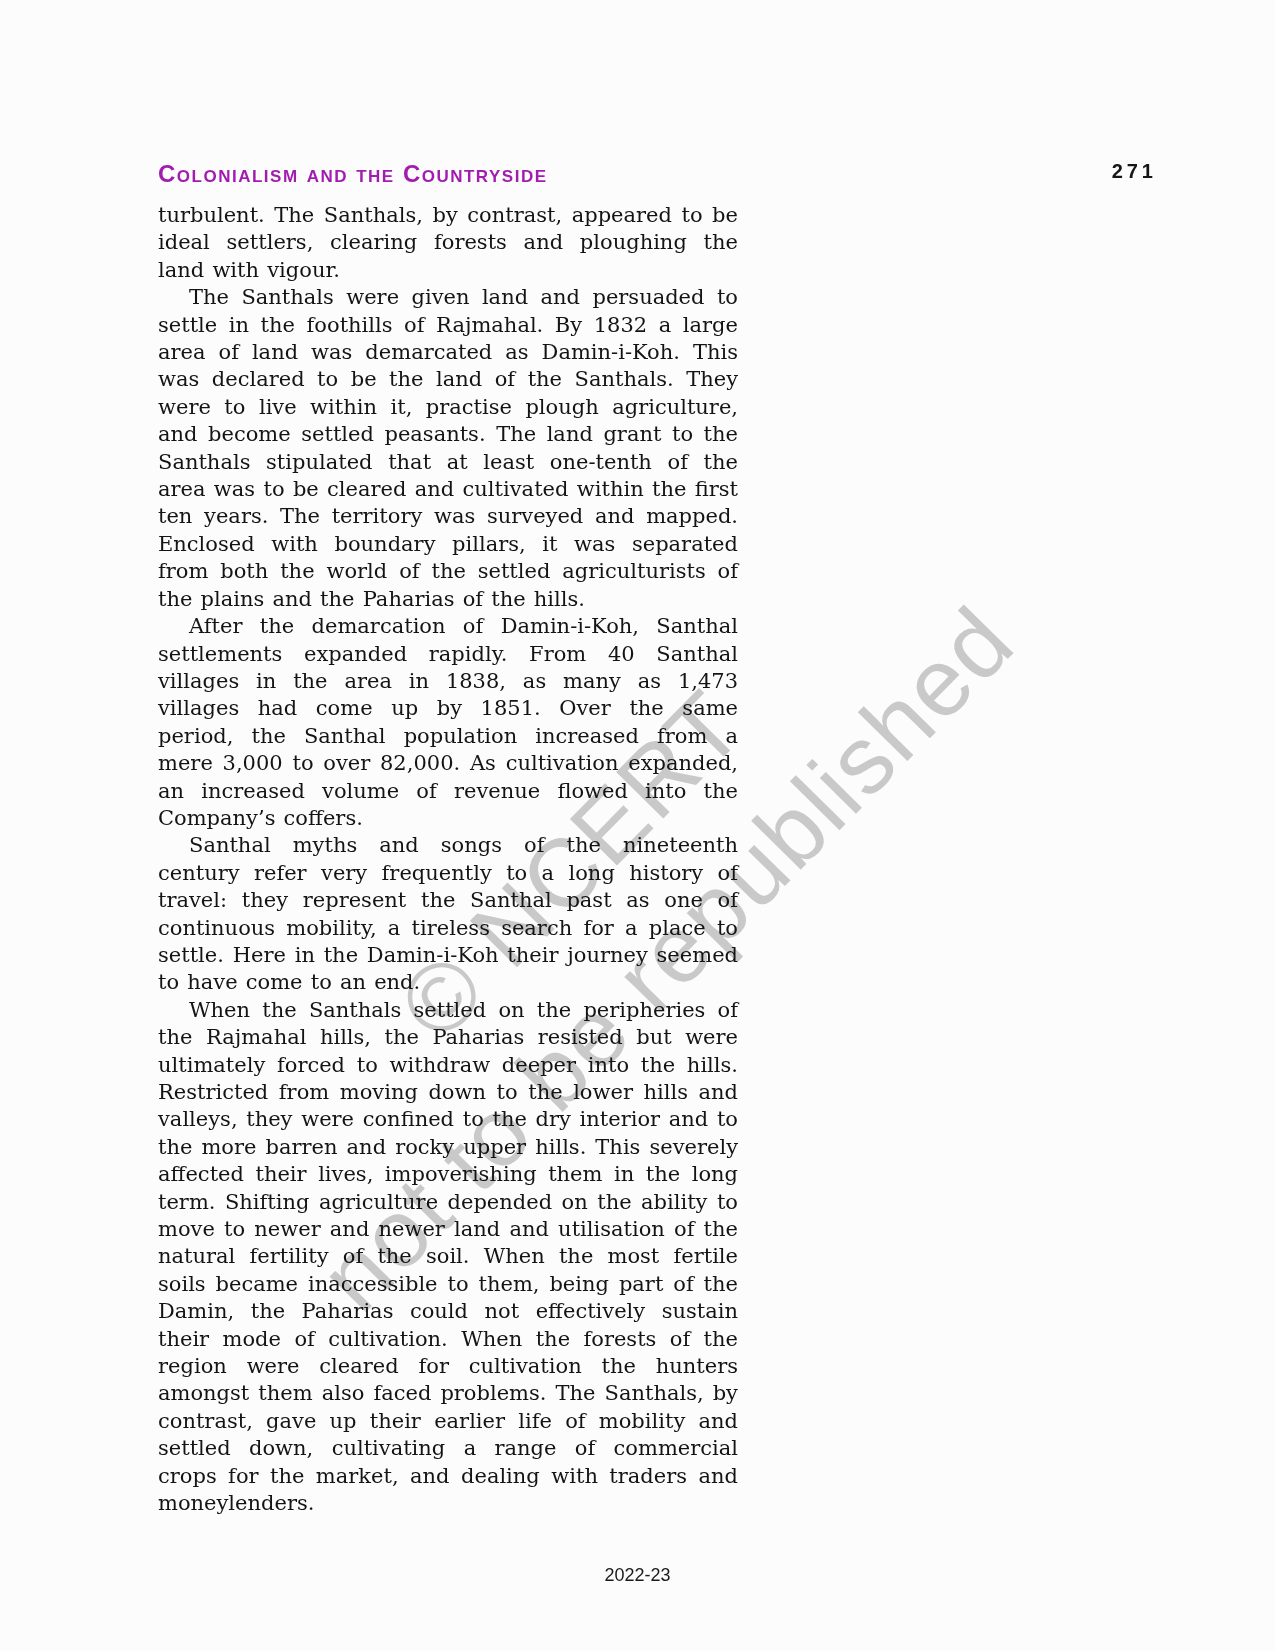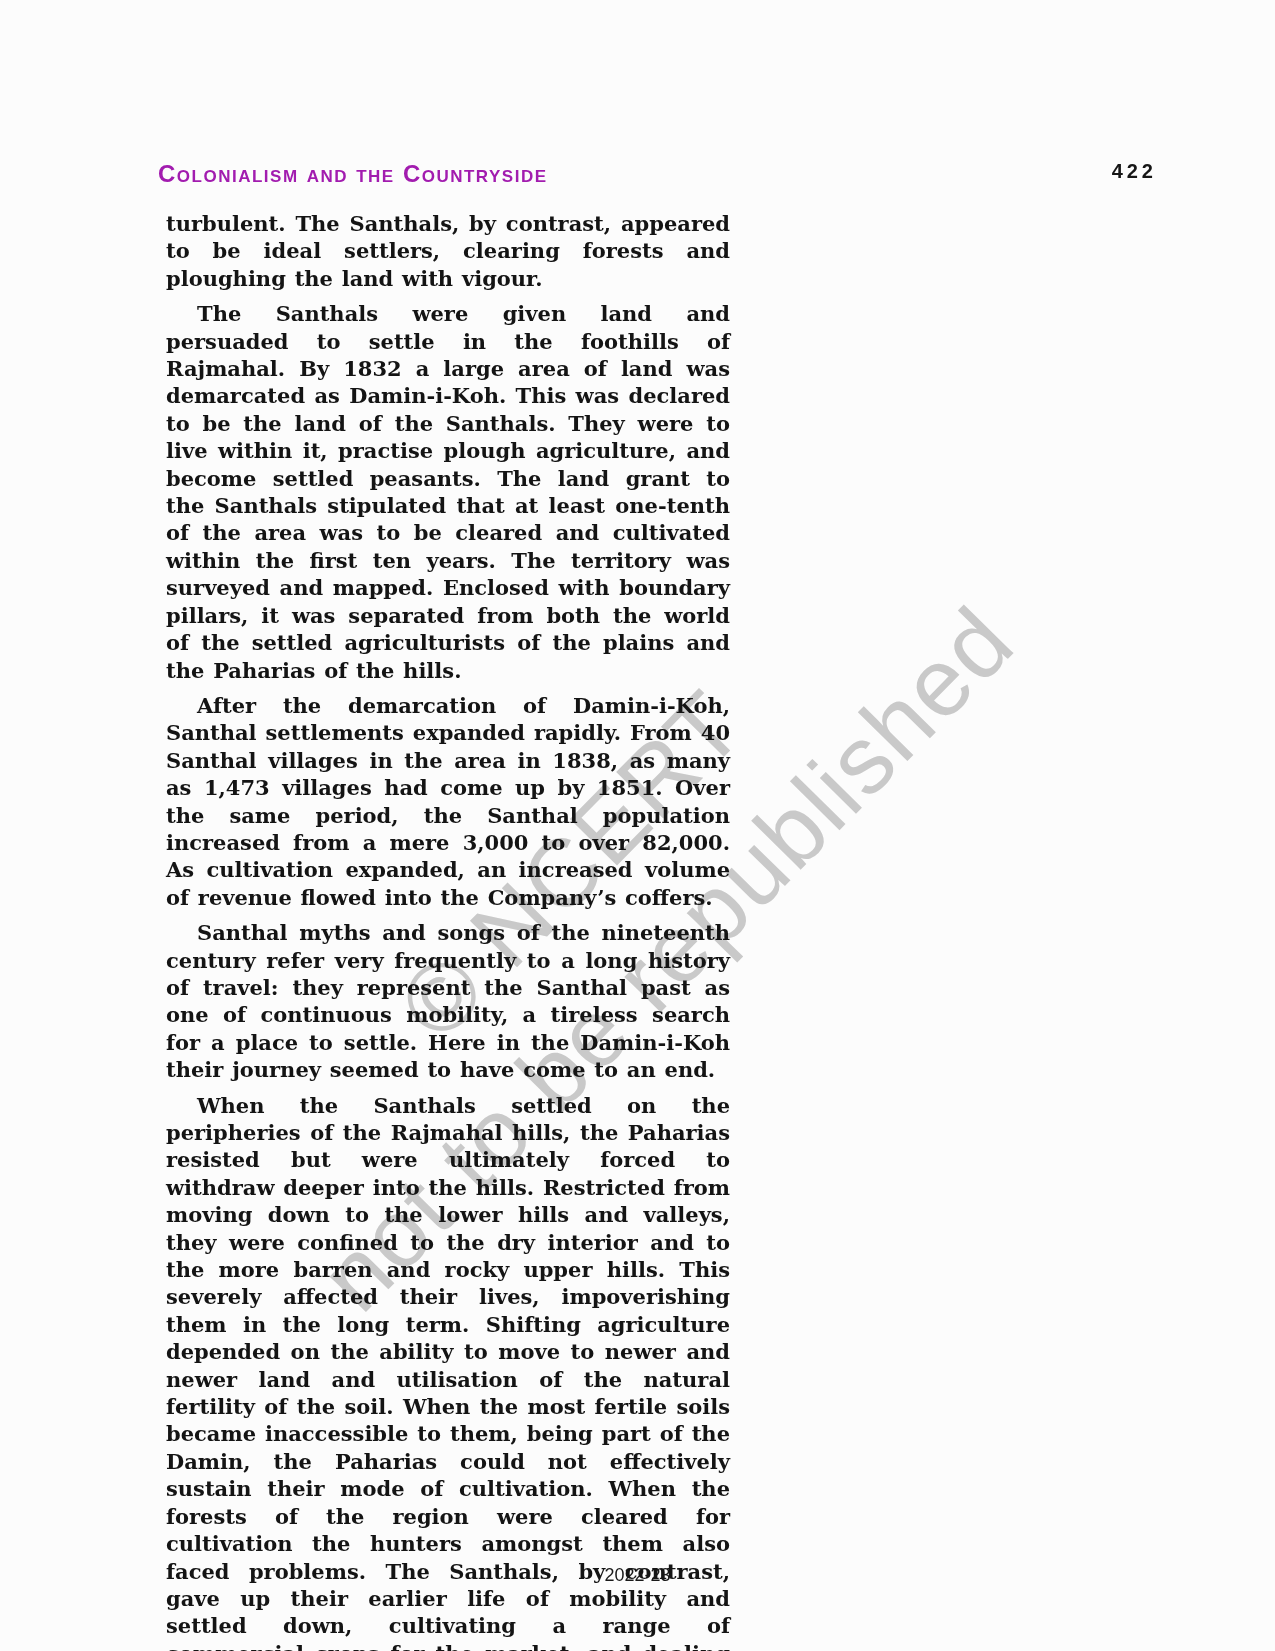--- a/index.html
+++ b/index.html
@@ -58,23 +58,22 @@
     top: 202px;
     width: 580px;
     z-index: 1;
     font-family: "DejaVu Serif", "Liberation Serif", serif;
     font-size: 21px;
     line-height: 27.4px;
     color: #141414;
     word-spacing: 1.5px;
   }
   .body-text p {
-    margin: 8px;
+    margin: 0;
     text-align: justify;
-    font-weight: bold;
   }
   .body-text p.indent {
     text-indent: 31px;
   }
   .footer-year {
     position: absolute;
     top: 1565px;
     left: 0;
     width: 100%;
     text-align: center;
@@ -83,21 +82,21 @@
     color: #1a1a1a;
   }
 </style>
 </head>
 <body>
 
 <div class="page">
 
   <div class="running-head">Colonialism and the Countryside</div>
 
-  <div class="page-number">422</div>
+  <div class="page-number">271</div>
 
   <div class="watermark">
     <div>© NCERT</div>
     <div>not to be republished</div>
   </div>
 
   <div class="body-text">
       <p>turbulent. The Santhals, by contrast, appeared to be ideal settlers, clearing forests and ploughing the land with vigour.</p>
       <p class="indent">The Santhals were given land and persuaded to settle in the foothills of Rajmahal. By 1832 a large area of land was demarcated as Damin-i-Koh. This was declared to be the land of the Santhals. They were to live within it, practise plough agriculture, and become settled peasants. The land grant to the Santhals stipulated that at least one-tenth of the area was to be cleared and cultivated within the first ten years. The territory was surveyed and mapped. Enclosed with boundary pillars, it was separated from both the world of the settled agriculturists of the plains and the Paharias of the hills.</p>
       <p class="indent">After the demarcation of Damin-i-Koh, Santhal settlements expanded rapidly. From 40 Santhal villages in the area in 1838, as many as 1,473 villages had come up by 1851. Over the same period, the Santhal population increased from a mere 3,000 to over 82,000. As cultivation expanded, an increased volume of revenue flowed into the Company’s coffers.</p>

